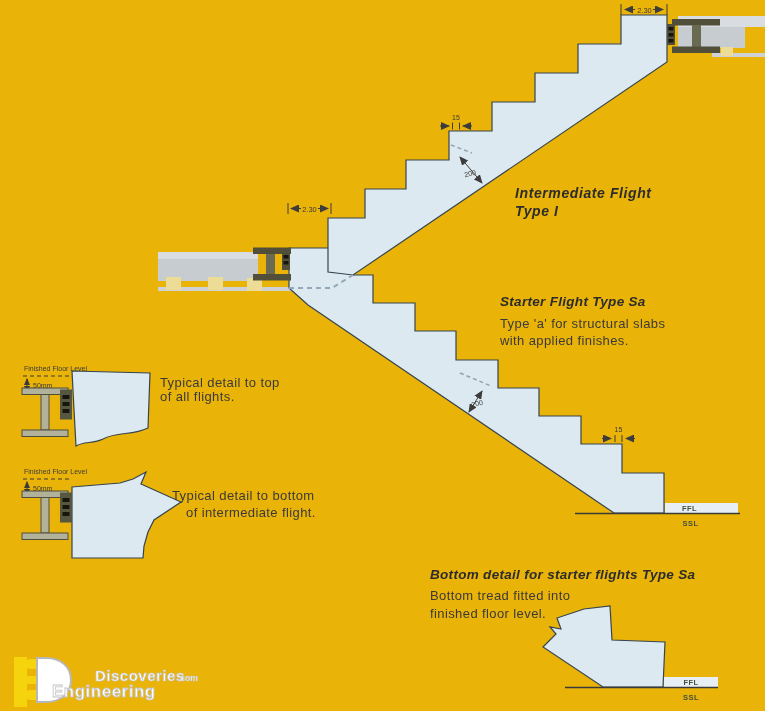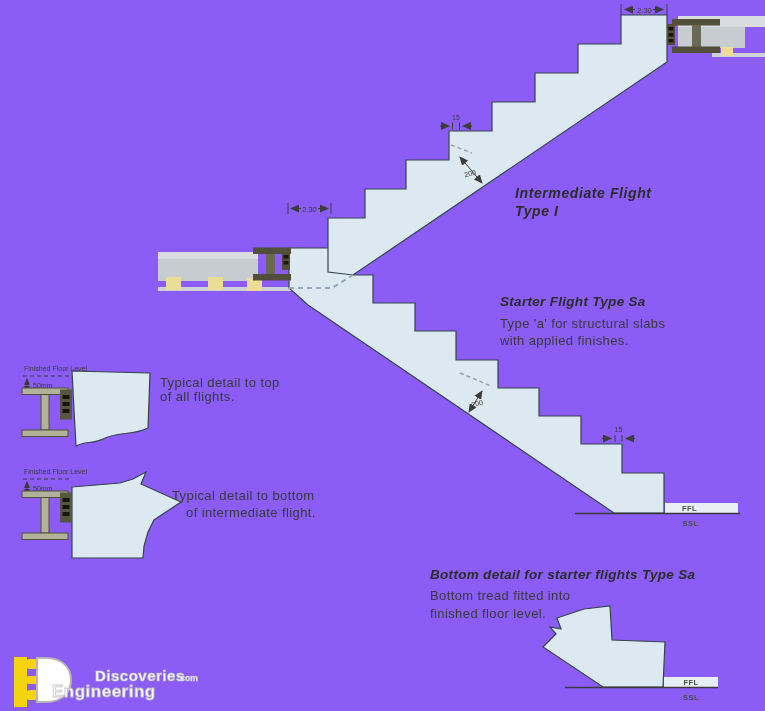--- a/index.html
+++ b/index.html
@@ -1,16 +1,16 @@
 <!DOCTYPE html>
 <html><head>
 <meta charset="utf-8">
 <style>
   html,body{margin:0;padding:0;background:#ffffff;}
-  .page{width:765px;height:711px;position:relative;background:#8b5cf6;overflow:hidden;}
+  .page{width:765px;height:711px;position:relative;background:#eab308;overflow:hidden;}
   svg{display:block;}
   
   .stair{fill:#dde9f0;stroke:#35454f;stroke-width:1.2;stroke-linejoin:miter;}
   .slab{fill:#c7ccd1;}
   .slablight{fill:#d9dce0;}
   .soffit{fill:#ced2d6;}
   .pad{fill:#eddc96;}
   .steel{fill:#514f3a;}
   .steel2{fill:#6a6a52;}
   .bolt{fill:#16160f;}

